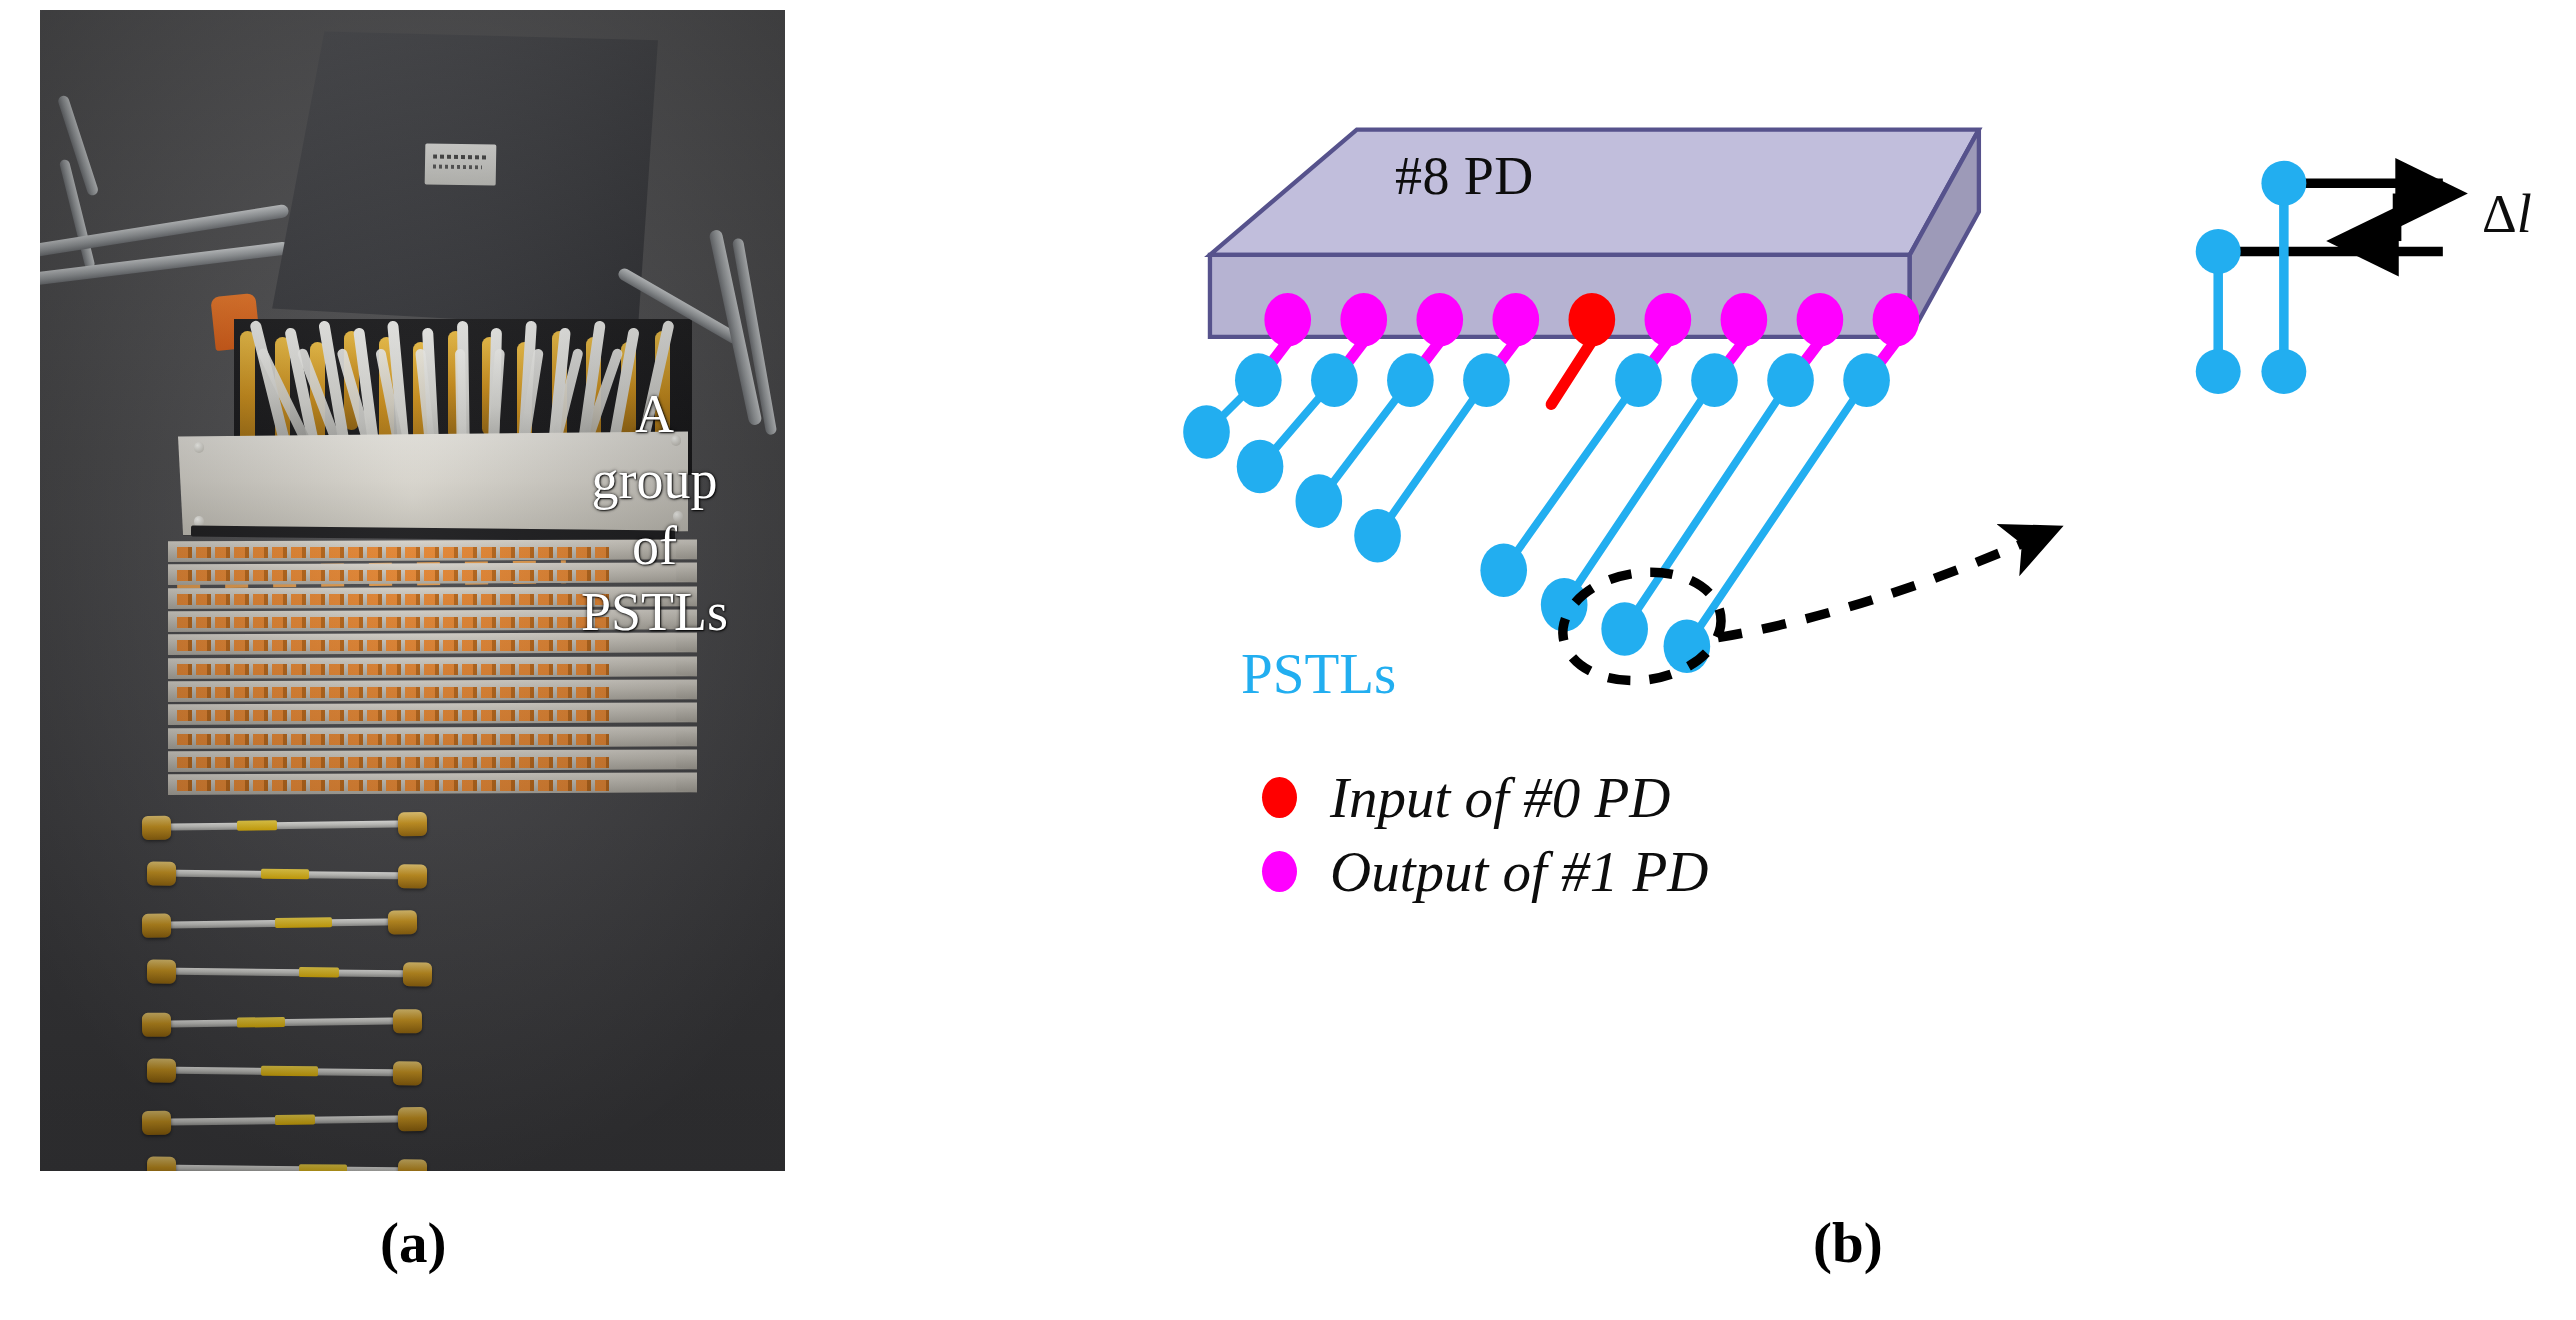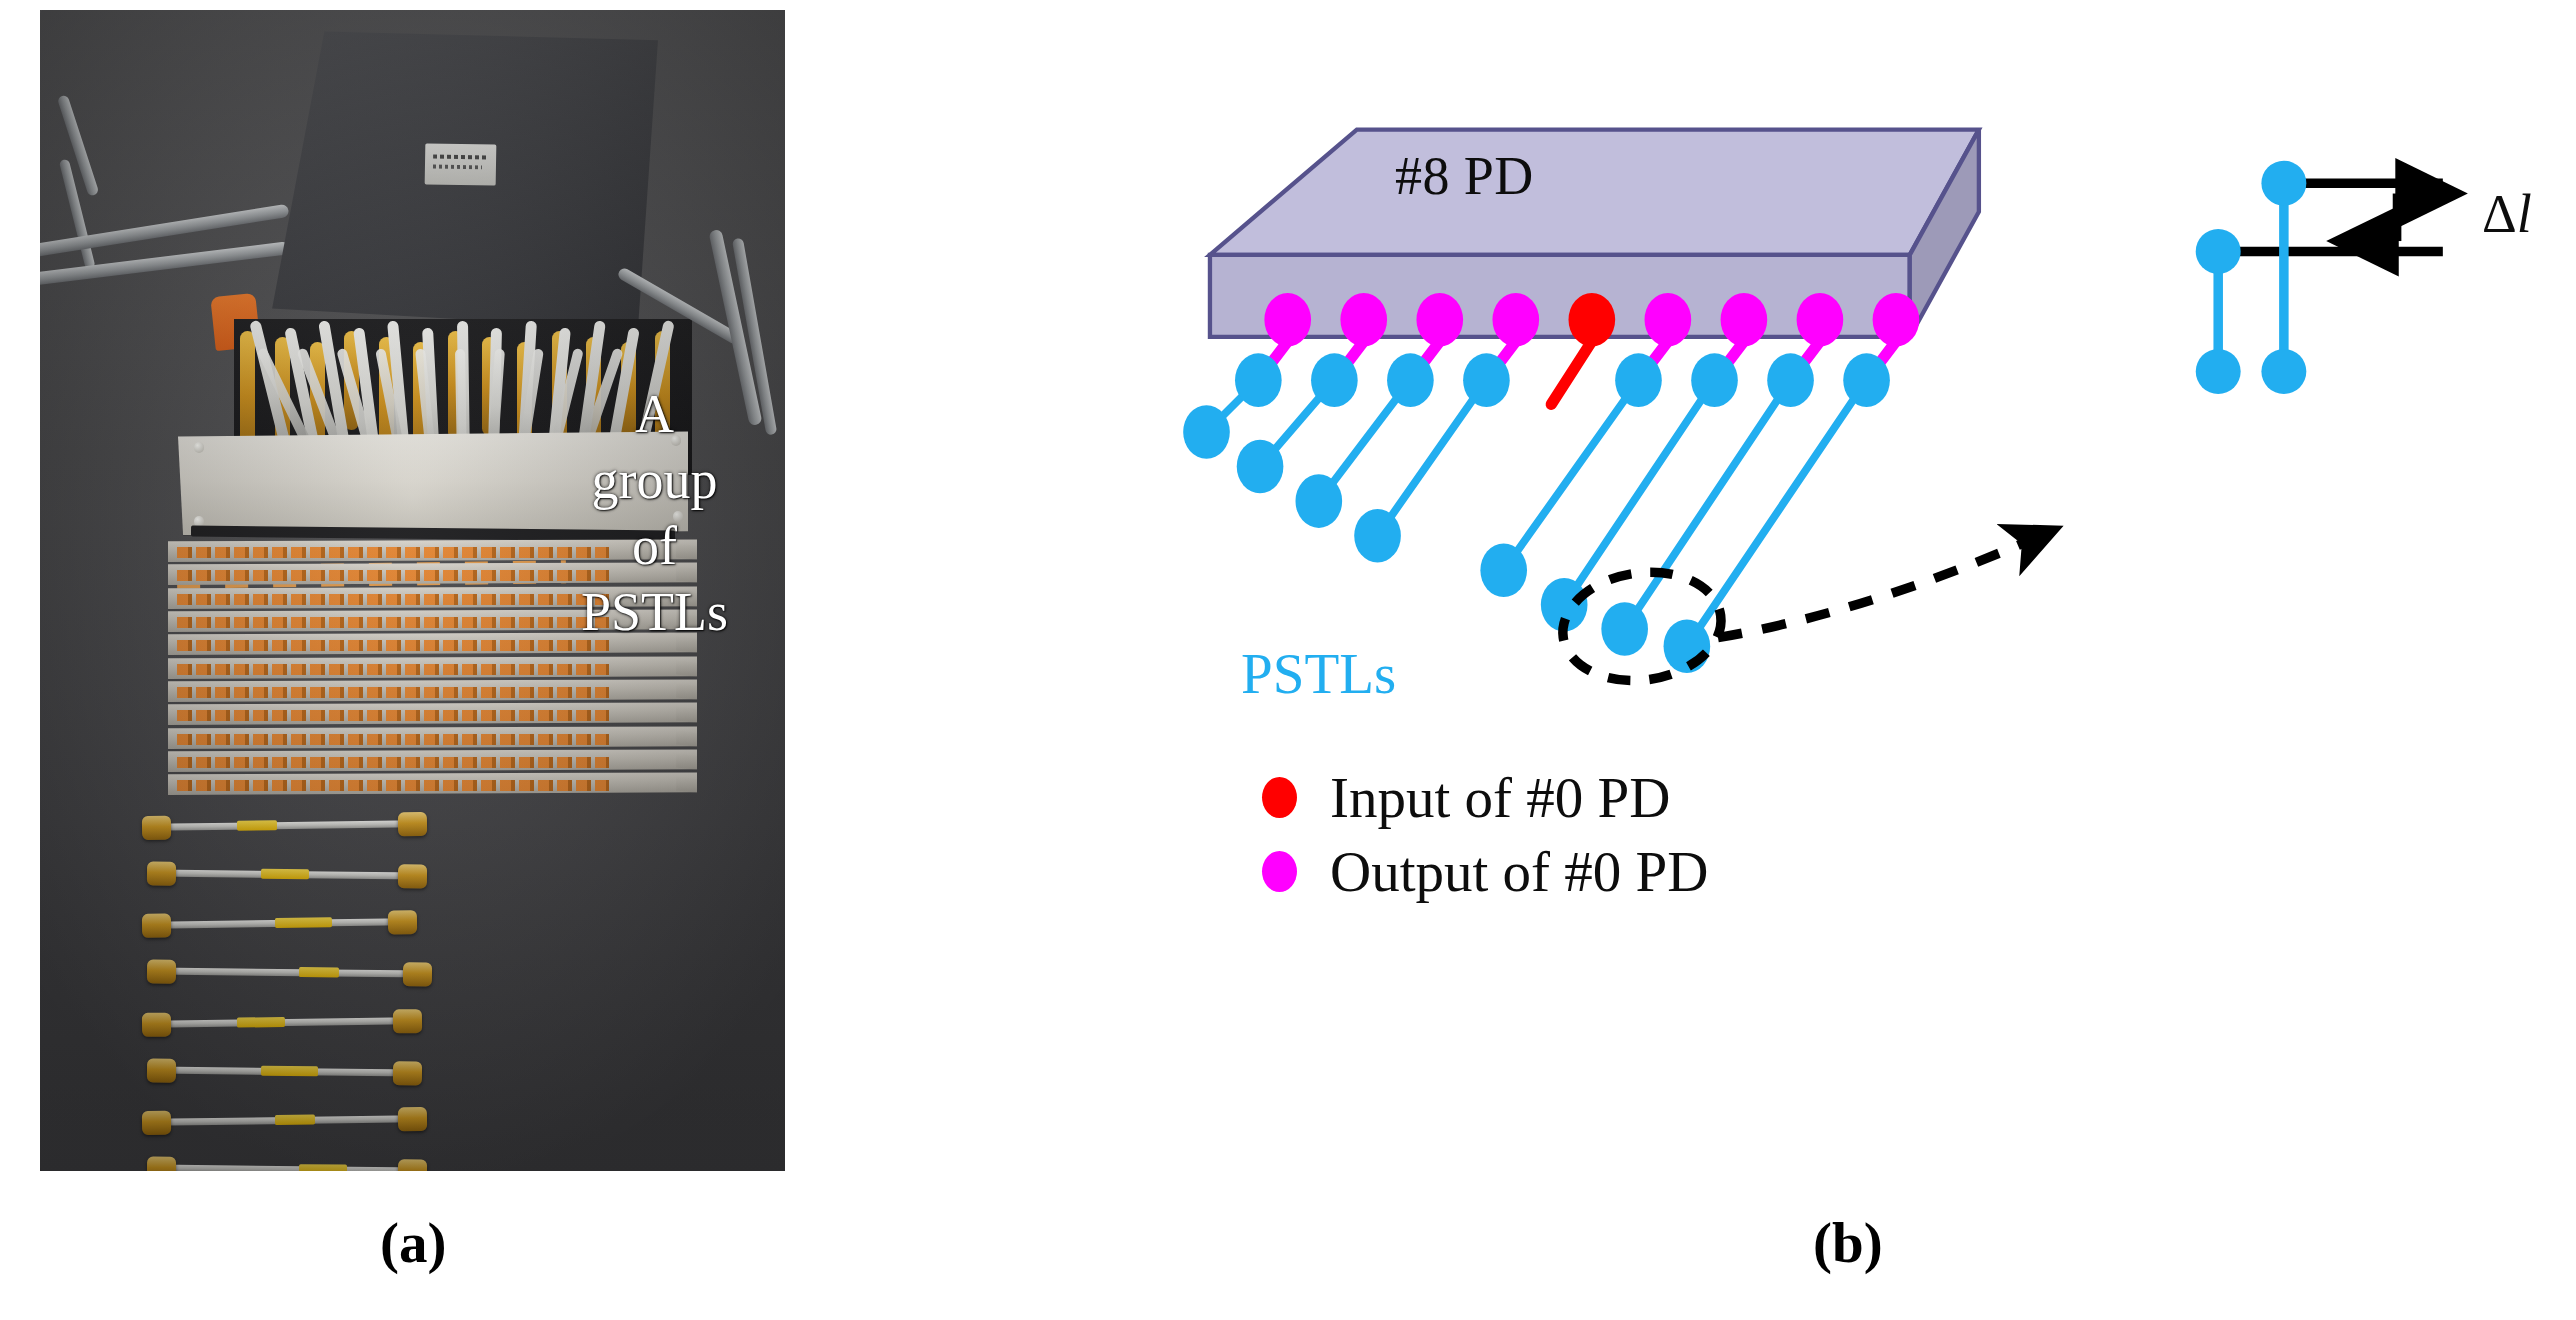--- a/index.html
+++ b/index.html
@@ -142,21 +142,21 @@
   .pstls-label{
     position:absolute;left:1241px;top:641px;
     font-size:57px;color:#22AEF0;font-family:"Liberation Serif", serif;
   }
   .dl-label{
     position:absolute;left:2482px;top:183px;
     font-size:54px;color:#0d0d0d;font-family:"Liberation Serif", serif;
   }
   .dl-label i{font-style:italic;}
 
-  .legend{position:absolute;left:1262px;top:760px;}
+  .legend{position:absolute;left:1262px;top:760px;font-style:italic;}
   .legend-row{display:flex;align-items:center;height:74px;}
   .legend-dot{width:35px;height:41px;border-radius:50%;margin-right:33px;flex:0 0 auto;}
   .legend-text{font-size:57px;color:#0d0d0d;font-family:"Liberation Serif", serif;white-space:nowrap;}
 
   
   .caption{
     position:absolute;font-size:57px;font-weight:bold;color:#000;
     font-family:"Liberation Serif", serif;
   }
   .caption-a{left:380px;top:1210px;}
@@ -450,21 +450,21 @@
 
   <div class="dl-label">Δ<i>l</i></div>
 
   <div class="legend">
     <div class="legend-row">
       <div class="legend-dot" style="background:#FF0000;"></div>
       <div class="legend-text">Input of #0 PD</div>
     </div>
     <div class="legend-row">
       <div class="legend-dot" style="background:#FF00FF;"></div>
-      <div class="legend-text">Output of #0 PD</div>
+      <div class="legend-text">Output of #1 PD</div>
     </div>
   </div>
 
   <div class="caption caption-a">(a)</div>
   <div class="caption caption-b">(b)</div>
 
 </div>
 
 
 </body></html>

